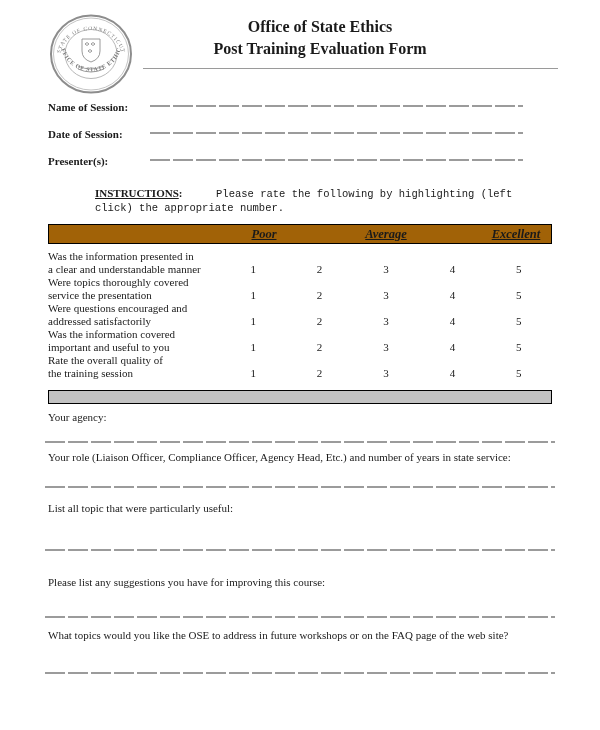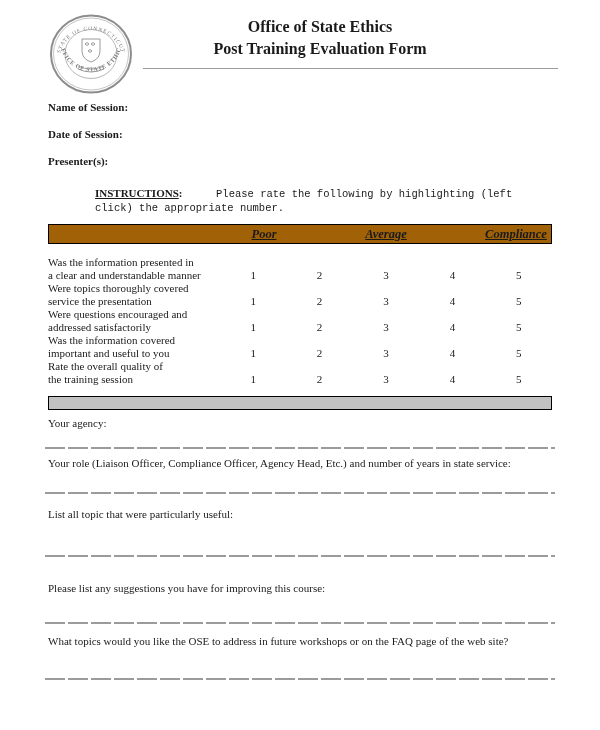--- a/index.html
+++ b/index.html
@@ -21,21 +21,21 @@
     position:absolute;left:40px;right:0;top:16px;
     text-align:center;
     font-weight:bold;font-size:16px;line-height:22px;
   }
   .header-rule{
     position:absolute;left:95px;right:-6px;top:68px;
     height:1px;background:#9a9a9a;
   }
   
   .fields{margin-top:6px;}
-  .field-row{display:flex;align-items:flex-start;height:14px;margin-bottom:13px;flex-direction:column;}
+  .field-row{display:flex;align-items:center;height:14px;margin-bottom:13px;}
   .field-label{width:102px;font-weight:bold;font-size:11px;line-height:14px;}
   .field-line{width:373px;margin-bottom:2px;}
   
   .w-line{
     height:2px;
     background:repeating-linear-gradient(90deg,#9b9b9b 0 20px,rgba(0,0,0,0) 20px 23px);
   }
   .full-line{margin-left:-3px;margin-right:-3px;}
   
   .instructions{margin:18px 0 0 47px;font-size:10.5px;line-height:14px;}
@@ -51,21 +51,21 @@
     height:18px;
     align-items:center;
   }
   .th{
     font-weight:bold;font-style:italic;font-size:12.5px;
     text-decoration:underline;text-align:center;
   }
   .th1{transform:translateX(10px);}
   .th3{transform:translateX(-2px);}
   .t-row{}
-  .t-row.first{margin-top:12px;}
+  .t-row.first{margin-top:6px;}
   .q-cell{font-size:11px;line-height:13px;}
   .n-cell{
     display:flex;align-items:flex-end;justify-content:center;
     font-size:11px;line-height:13px;cursor:pointer;
   }
   .tfoot-bar{
     margin-top:10px;height:12px;
     background:#c2c2c2;border:1px solid #000;
   }
   
@@ -129,21 +129,21 @@
 
   <div class="instructions">
     <span class="ins-label">INSTRUCTIONS</span><span class="ins-colon">:</span>
     <span class="ins-text">Please rate the following by highlighting (left click) the appropriate number.</span>
   </div>
 
   <div>
     <div class="t-grid thead">
         <div class="th th1" style="grid-column: 2;">Poor</div>
         <div class="th th2" style="grid-column: 4;">Average</div>
-        <div class="th th3" style="grid-column: 6;">Compliance</div>
+        <div class="th th3" style="grid-column: 6;">Excellent</div>
       </div>
     <div>
         <div class="t-grid t-row first">
           <div class="q-cell">
             <div>Was the information presented in</div>
             <div>a clear and understandable manner</div>
           </div>
           <div class="n-cell">1</div>
           <div class="n-cell">2</div>
           <div class="n-cell">3</div>

